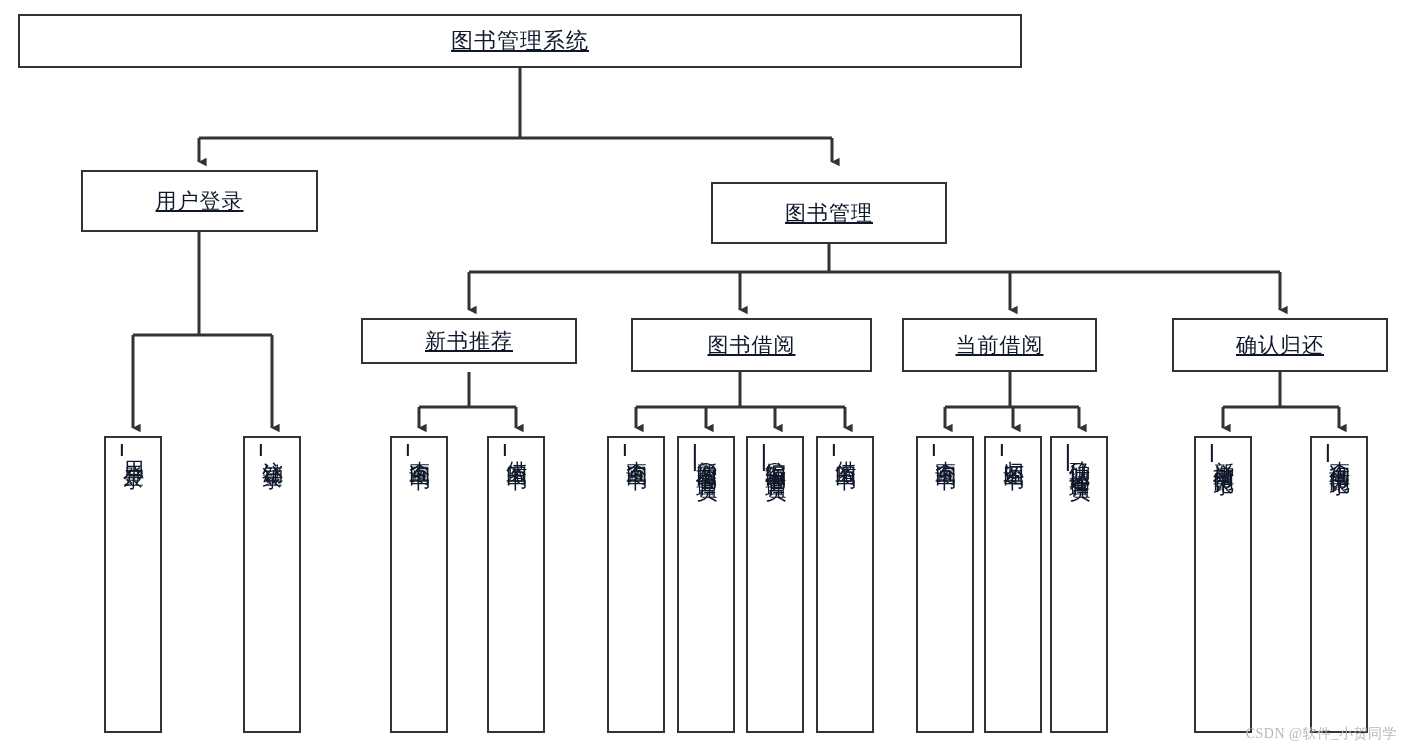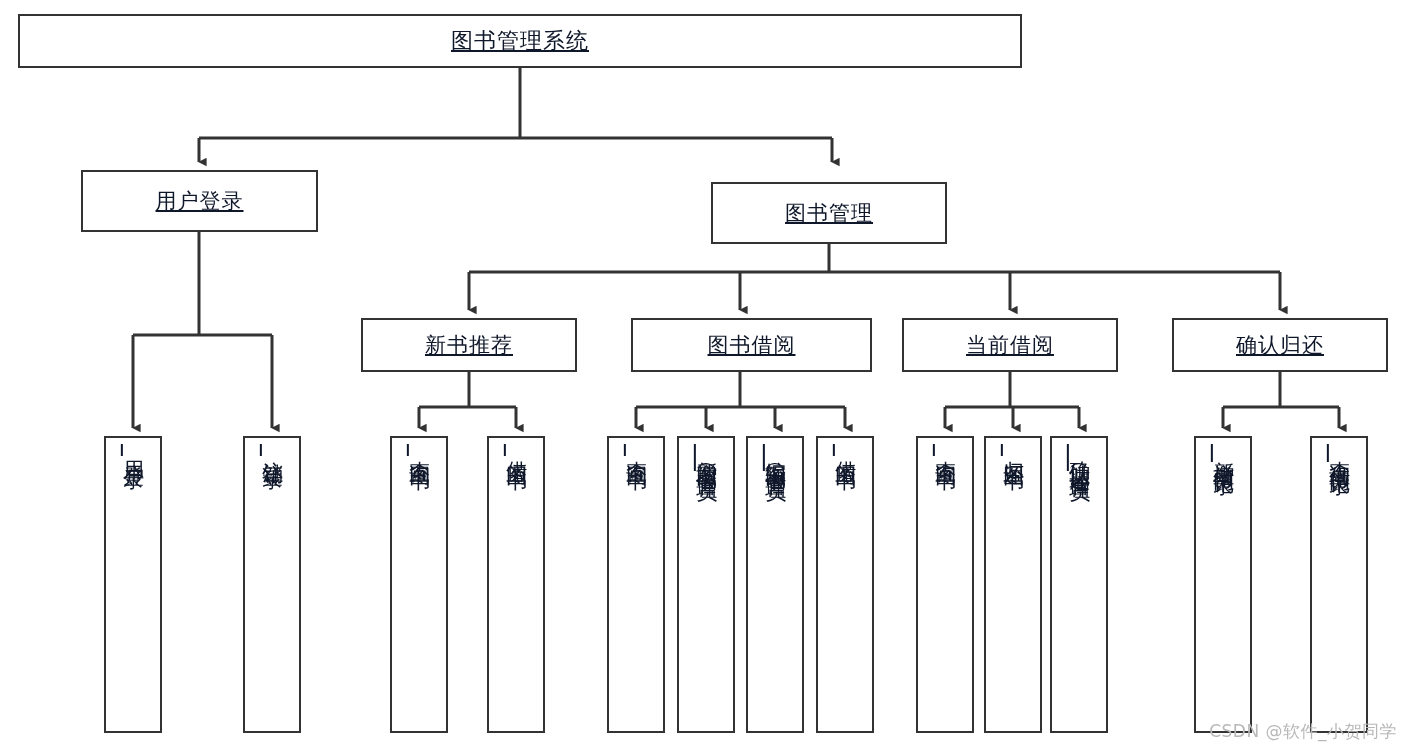--- a/index.html
+++ b/index.html
@@ -51,25 +51,26 @@
     font-size:21px;
     line-height:1.32;
     letter-spacing:3px;
     white-space:normal;
   }
   .node.root .lbl{font-size:22px;}
   #watermark{
     position:absolute;
     right:8px;
     bottom:4px;
-    font-size:17px;
+    font-size:14px;
     color:#b8b8b8;
     z-index:9;
     white-space:nowrap;
     letter-spacing:.5px;
+    font-family:Liberation Serif, serif;
   }
 </style>
 </head>
 <body>
 
 <div id="stage">
 
   <svg id="wires" viewBox="0 0 1405 747" preserveAspectRatio="none" aria-hidden="true">
     <defs>
       <marker id="arrow" markerWidth="9" markerHeight="9" refX="4.2" refY="7.6" orient="auto" markerUnits="userSpaceOnUse">
@@ -124,27 +125,27 @@
     <span class="lbl">图书管理系统</span>
   </div>
 
   <div class="node" style="left: 81px; top: 170px; width: 237px; height: 62px;">
     <span class="lbl">用户登录</span>
   </div>
   <div class="node" style="left: 711px; top: 170px; width: 236px; height: 62px; margin-top: 12px;">
     <span class="lbl">图书管理</span>
   </div>
 
-  <div class="node" style="left: 361px; top: 318px; width: 216px; height: 54px; align-items: center;">
+  <div class="node" style="left: 361px; top: 318px; width: 216px; height: 46px; align-items: center;">
     <span class="lbl">新书推荐</span>
   </div>
   <div class="node" style="left: 631px; top: 318px; width: 241px; height: 54px;">
     <span class="lbl">图书借阅</span>
   </div>
-  <div class="node" style="left: 902px; top: 318px; width: 216px; height: 54px;">
+  <div class="node" style="left: 902px; top: 318px; width: 195px; height: 54px;">
     <span class="lbl">当前借阅</span>
   </div>
   <div class="node" style="left: 1172px; top: 318px; width: 216px; height: 54px;">
     <span class="lbl">确认归还</span>
   </div>
 
   <div class="node vert" style="left: 104px; top: 436px; width: 58px; height: 297px;">
     <span class="lbl">用户登录</span>
   </div>
   <div class="node vert" style="left: 243px; top: 436px; width: 58px; height: 297px;">

